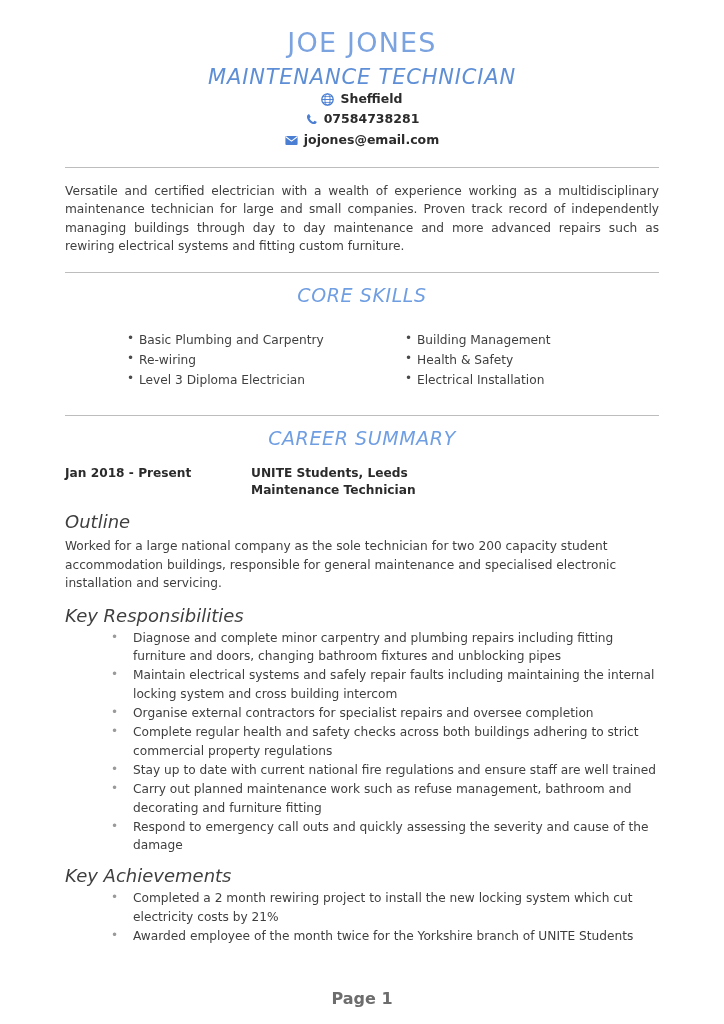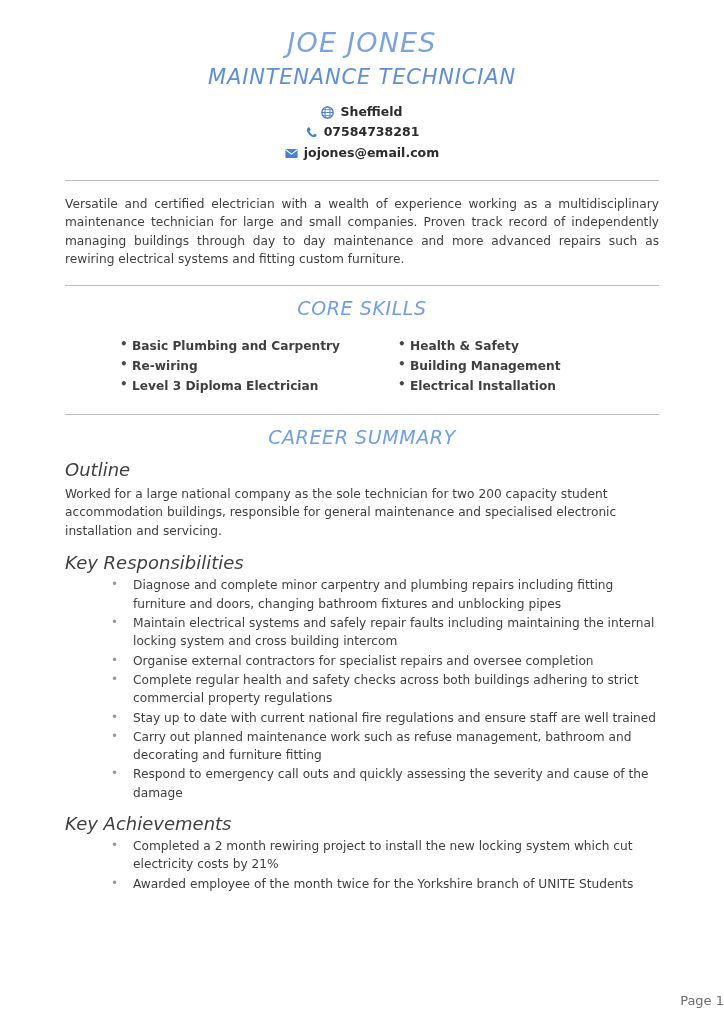--- a/index.html
+++ b/index.html
@@ -21,40 +21,38 @@
     box-sizing: border-box;
     padding: 0 65px;
     position: relative;
     background: #fff;
   }
 
   
   .name {
     text-align: center;
     font-size: 27px;
-    font-style: italic;
     font-weight: 400;
     letter-spacing: 1.2px;
     color: #7ba3e0;
     margin: 28px 0 0 0;
     line-height: 1.1;
   }
   .subtitle {
     text-align: center;
     font-size: 21px;
     font-style: italic;
     font-weight: 400;
     letter-spacing: 0.8px;
     color: #5e8fd6;
     margin: 7px 0 0 0;
     line-height: 1.15;
   }
 
   .contact {
-    margin-top: 13px;
     text-align: center;
   }
   .contact-row {
     display: flex;
     align-items: center;
     justify-content: center;
     gap: 6px;
     font-size: 12.5px;
     font-weight: bold;
     color: #2b2b2b;
@@ -99,24 +97,23 @@
   
   .skills-wrap {
     display: flex;
     margin-top: 16px;
     padding-left: 38px;
   }
   .skills-col {
     flex: 1 1 50%;
   }
   .skills-col ul {
-    margin: 1px;
+    margin: 8px;
     padding: 0 0 0 16px;
     list-style: none;
-    font-weight: bold;
   }
   .skills-col li {
     font-size: 12.2px;
     line-height: 1.66;
     color: #3f3f3f;
     position: relative;
     padding-left: 12px;
   }
   .skills-col li::before {
     content: "\2022";
@@ -180,23 +177,24 @@
     color: #9a9a9a;
     font-size: 12px;
   }
 
   
   .footer {
     position: absolute;
     left: 0;
     right: 0;
     bottom: 44px;
-    text-align: right;
-    font-size: 13px;
+    text-align: center;
+    font-size: 16px;
     color: #6d6d6d;
+    font-weight: bold;
   }
 </style>
 </head>
 <body>
 
 <div class="page">
 
   <h1 class="name">JOE JONES</h1>
   <h2 class="subtitle">MAINTENANCE TECHNICIAN</h2>
 
@@ -244,30 +242,37 @@
   <div class="skills-wrap">
     <div class="skills-col">
       <ul>
         <li>Basic Plumbing and Carpentry</li>
         <li>Re-wiring</li>
         <li>Level 3 Diploma Electrician</li>
       </ul>
     </div>
     <div class="skills-col">
       <ul>
+        <li>Building Management</li>
         <li>Health &amp; Safety</li>
-        <li>Building Management</li>
         <li>Electrical Installation</li>
       </ul>
     </div>
   </div>
 
   <hr class="rule">
   <h3 class="section-title">CAREER SUMMARY</h3>
 
+  <div class="job-head">
+    <div class="job-dates">Jan 2018 - Present</div>
+    <div class="job-meta">
+      <div>UNITE Students, Leeds</div>
+      <div>Maintenance Technician</div>
+    </div>
+  </div>
 
   <div class="sub-label">Outline</div>
   <p class="outline-text">Worked for a large national company as the sole technician for two 200 capacity student accommodation buildings, responsible for general maintenance and specialised electronic installation and servicing.</p>
 
   <div class="sub-label">Key Responsibilities</div>
   <ul class="duties">
     <li>Diagnose and complete minor carpentry and plumbing repairs including fitting furniture and doors, changing bathroom fixtures and unblocking pipes</li>
     <li>Maintain electrical systems and safely repair faults including maintaining the internal locking system and cross building intercom</li>
     <li>Organise external contractors for specialist repairs and oversee completion</li>
     <li>Complete regular health and safety checks across both buildings adhering to strict commercial property regulations</li>

